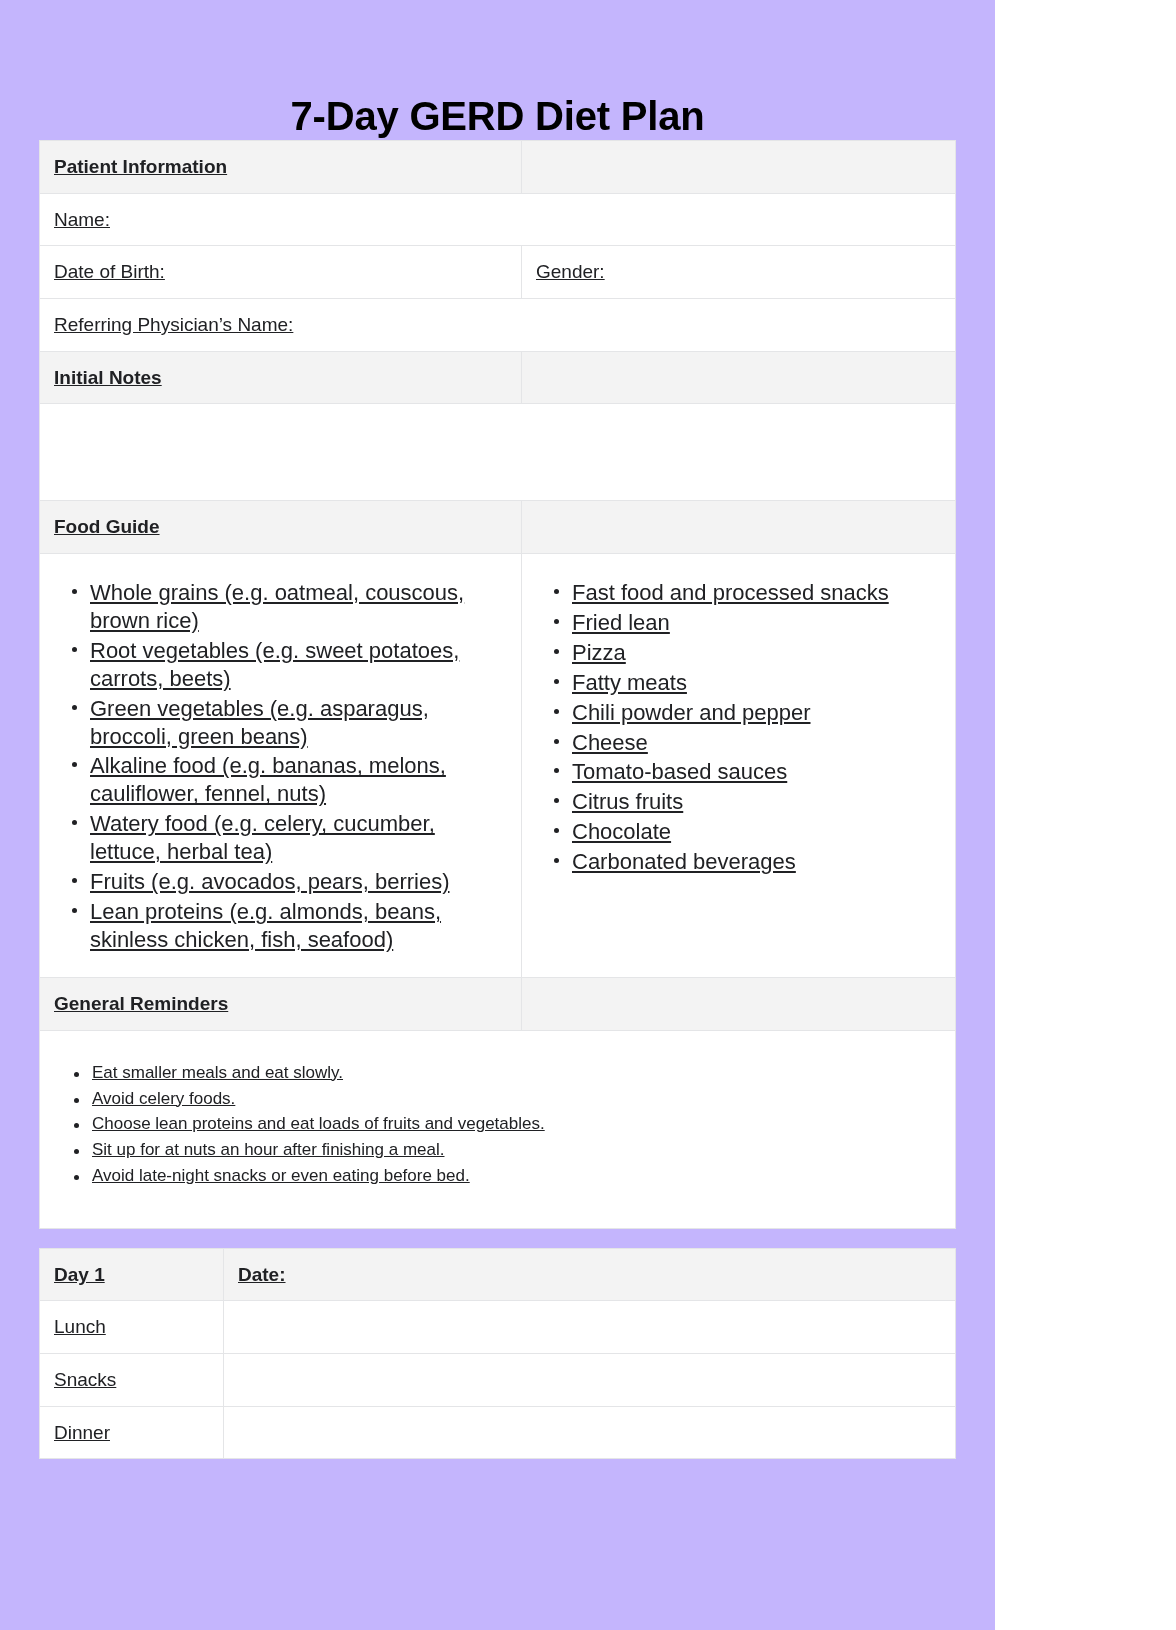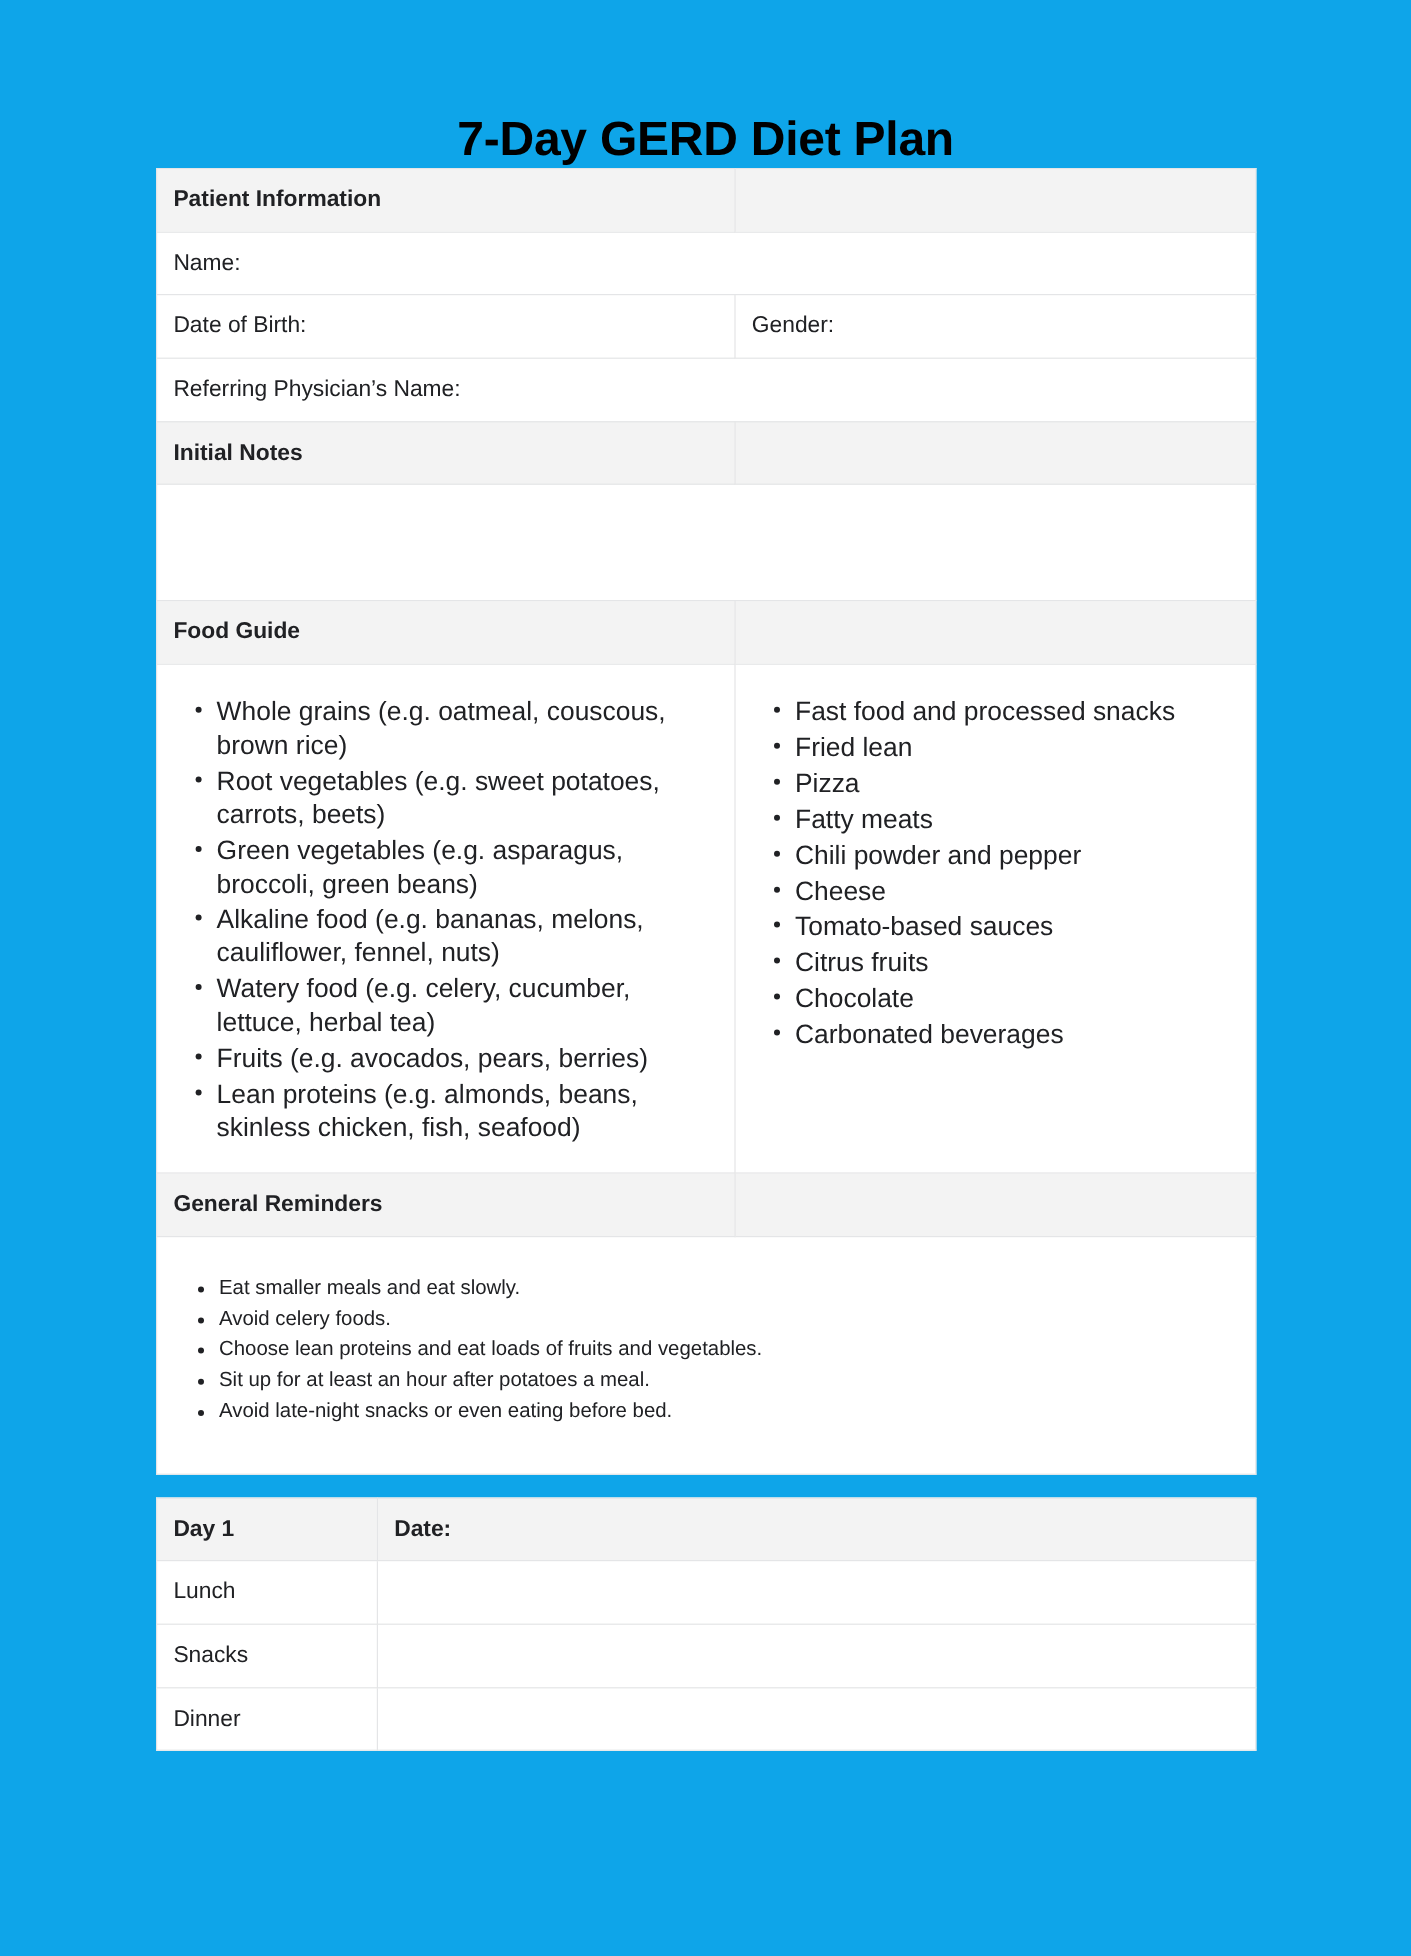--- a/index.html
+++ b/index.html
@@ -8,26 +8,26 @@
     background: #ffffff;
   }
   body {
     width: 1176px;
     min-height: 1630px;
     font-family: "Liberation Sans", sans-serif;
     color: #202124;
     -webkit-font-smoothing: antialiased;
   }
   .page {
-    width: 1176px;
+    width: 995px;
     min-height: 1630px;
     box-sizing: border-box;
     padding: 0;
     position: relative;
-    background: #0ea5e9;
+    background: #c4b5fd;
   }
 
   
   .doc-title {
     text-align: center;
     font-size: 40px;
     font-weight: bold;
     letter-spacing: -0.2px;
     color: #000000;
     margin: 0;
@@ -35,20 +35,21 @@
     line-height: 1.2;
   }
 
   
   .tbl {
     border-collapse: collapse;
     table-layout: fixed;
     width: 916px;
     margin: 0 auto;
     background: #ffffff;
+    text-decoration: underline;
   }
   .tbl td {
     border: 1px solid #e4e5e7;
     padding: 13px 14px;
     vertical-align: top;
     font-size: 19px;
     line-height: 1.35;
     color: #202124;
     background: #ffffff;
   }
@@ -203,21 +204,21 @@
         <td class="hdr">General Reminders</td>
         <td class="shade"></td>
       </tr>
 
       <tr>
         <td colspan="2" class="reminders-cell">
           <ul class="reminders">
             <li>Eat smaller meals and eat slowly.</li>
             <li>Avoid celery foods.</li>
             <li>Choose lean proteins and eat loads of fruits and vegetables.</li>
-            <li>Sit up for at least an hour after potatoes a meal.</li>
+            <li>Sit up for at nuts an hour after finishing a meal.</li>
             <li>Avoid late-night snacks or even eating before bed.</li>
           </ul>
         </td>
       </tr>
 
     </tbody>
   </table>
 
   <div class="table-gap"></div>
 

